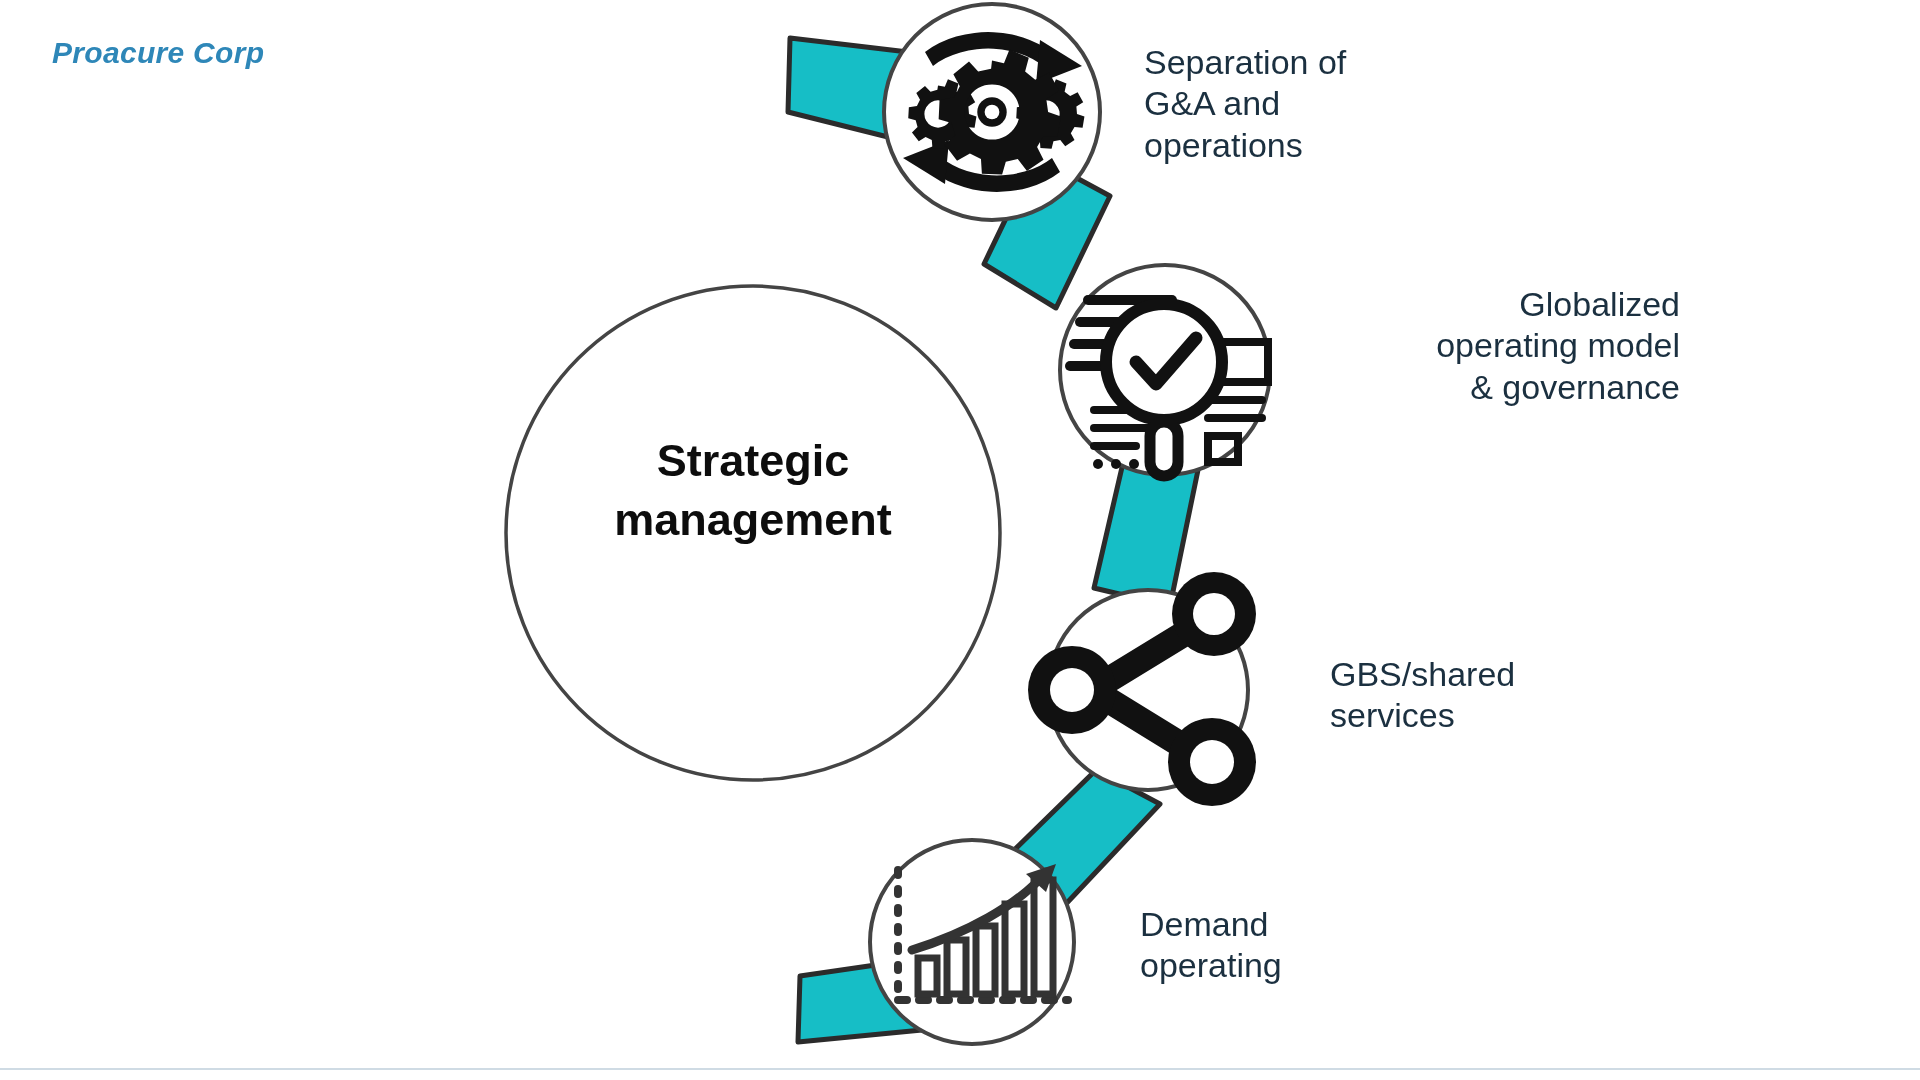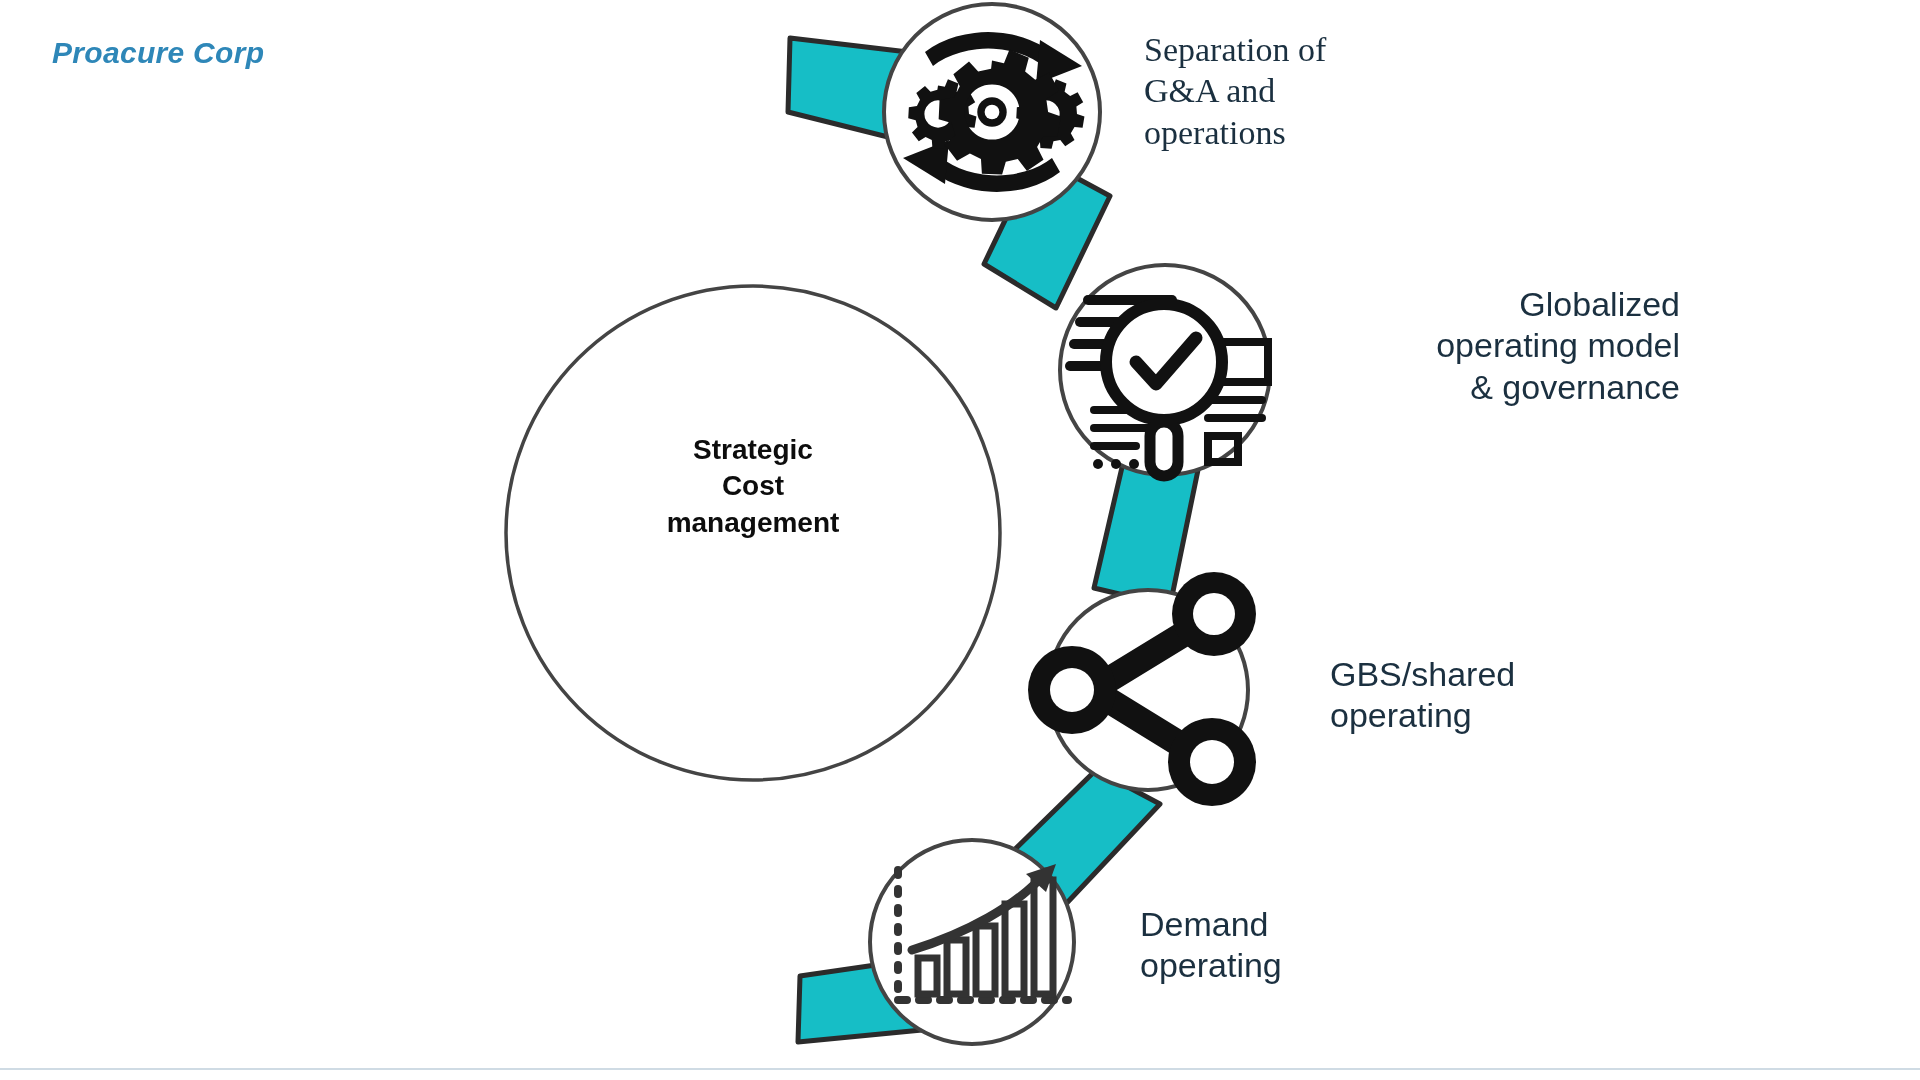--- a/index.html
+++ b/index.html
@@ -51,38 +51,38 @@
 
   
   #center-label {
     position: absolute;
     left: 506px;
     top: 432px;
     width: 494px;
     text-align: center;
     font-family: "Liberation Sans", sans-serif;
     font-weight: bold;
-    font-size: 28px;
+    font-size: 45px;
     line-height: 1.30;
     color: #0d0d0d;
     pointer-events: none;
   }
   #center-label .ln { display: block; }
 
   
   .node-label {
     position: absolute;
     font-family: "Liberation Sans", sans-serif;
     font-weight: normal;
     font-size: 34px;
     line-height: 1.22;
     color: #1b3040;
     white-space: pre-line;
   }
-  #label-0 { left: 1144px; top: 29px;  width: 330px; font-family: Liberation Serif, serif; }
+  #label-0 { left: 1144px; top: 42px;  width: 330px; }
   #label-1 { left: 1330px; top: 284px; width: 350px; text-align: right; }
   #label-2 { left: 1330px; top: 654px; width: 330px; }
   #label-3 { left: 1140px; top: 904px; width: 330px; }
 
   
   #bottom-rule {
     position: absolute;
     left: 0;
     top: 1068px;
     width: 1920px;
@@ -222,33 +222,32 @@
 
         <path d="M 912,950 C 964,934 1018,906 1046,872" fill="none" stroke="#333333" stroke-width="9" stroke-linecap="round"></path>
         <path d="M 1056,864 L 1026,874 L 1046,892 Z" fill="#333333"></path>
       </g>
     </g>
 
   </svg>
 
   <div id="center-label">
     <span class="ln">Strategic</span>
-    <span class="ln">Cost</span>
     <span class="ln">management</span>
   </div>
 
   <div class="node-label" id="label-0">Separation of
 G&amp;A and
 operations</div>
 
   <div class="node-label" id="label-1">Globalized
 operating model
 &amp; governance</div>
 
   <div class="node-label" id="label-2">GBS/shared
-operating</div>
+services</div>
 
   <div class="node-label" id="label-3">Demand
 operating</div>
 
   <div id="bottom-rule"></div>
 
 </div>
 
 </body></html>

